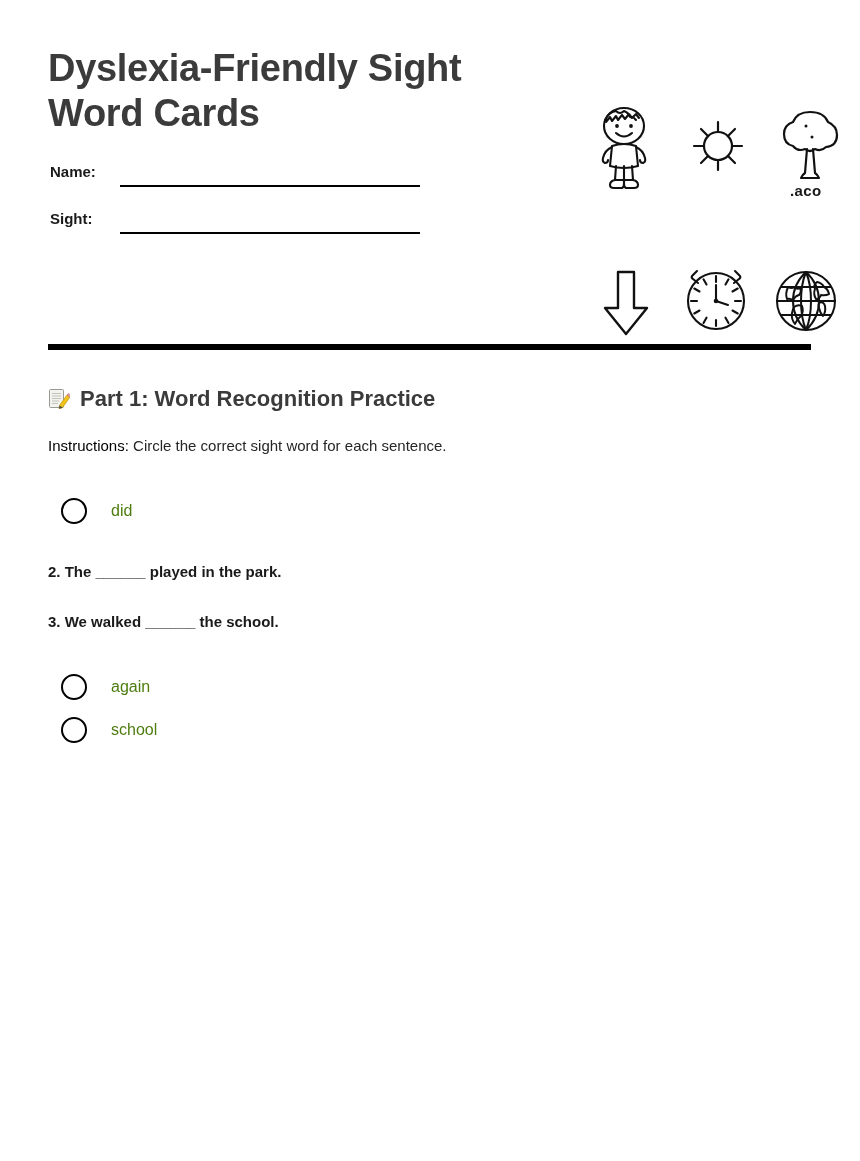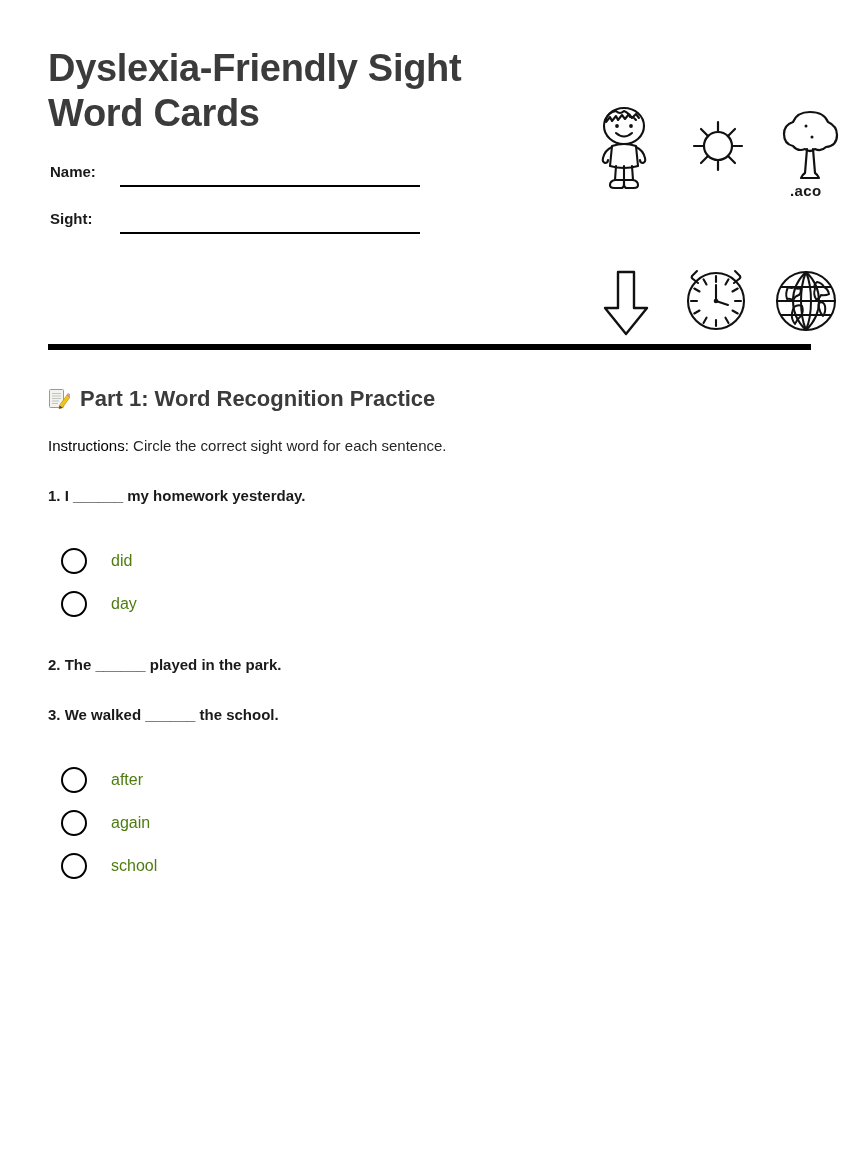--- a/index.html
+++ b/index.html
@@ -280,44 +280,35 @@
       </span>
       <span>Part 1: Word Recognition Practice</span>
     </div>
 
     <div class="instructions">
       <b>Instructions:</b>
       <span>Circle the correct sight word for each sentence.</span>
     </div>
 
     <div class="question-block">
-      <div class="question-text">1. I ______ my homework yesterday.</div>
       <div class="options">
         <div class="option">
           <span class="option-circle"></span>
           <span class="option-label">did</span>
         </div>
-        <div class="option">
-          <span class="option-circle"></span>
-          <span class="option-label">day</span>
-        </div>
       </div>
     </div>
 
     <div class="question-block">
       <div class="question-text">2. The ______ played in the park.</div>
     </div>
 
     <div class="question-block">
       <div class="question-text">3. We walked ______ the school.</div>
       <div class="options">
-        <div class="option">
-          <span class="option-circle"></span>
-          <span class="option-label">after</span>
-        </div>
         <div class="option">
           <span class="option-circle"></span>
           <span class="option-label">again</span>
         </div>
         <div class="option">
           <span class="option-circle"></span>
           <span class="option-label">school</span>
         </div>
       </div>
     </div>

